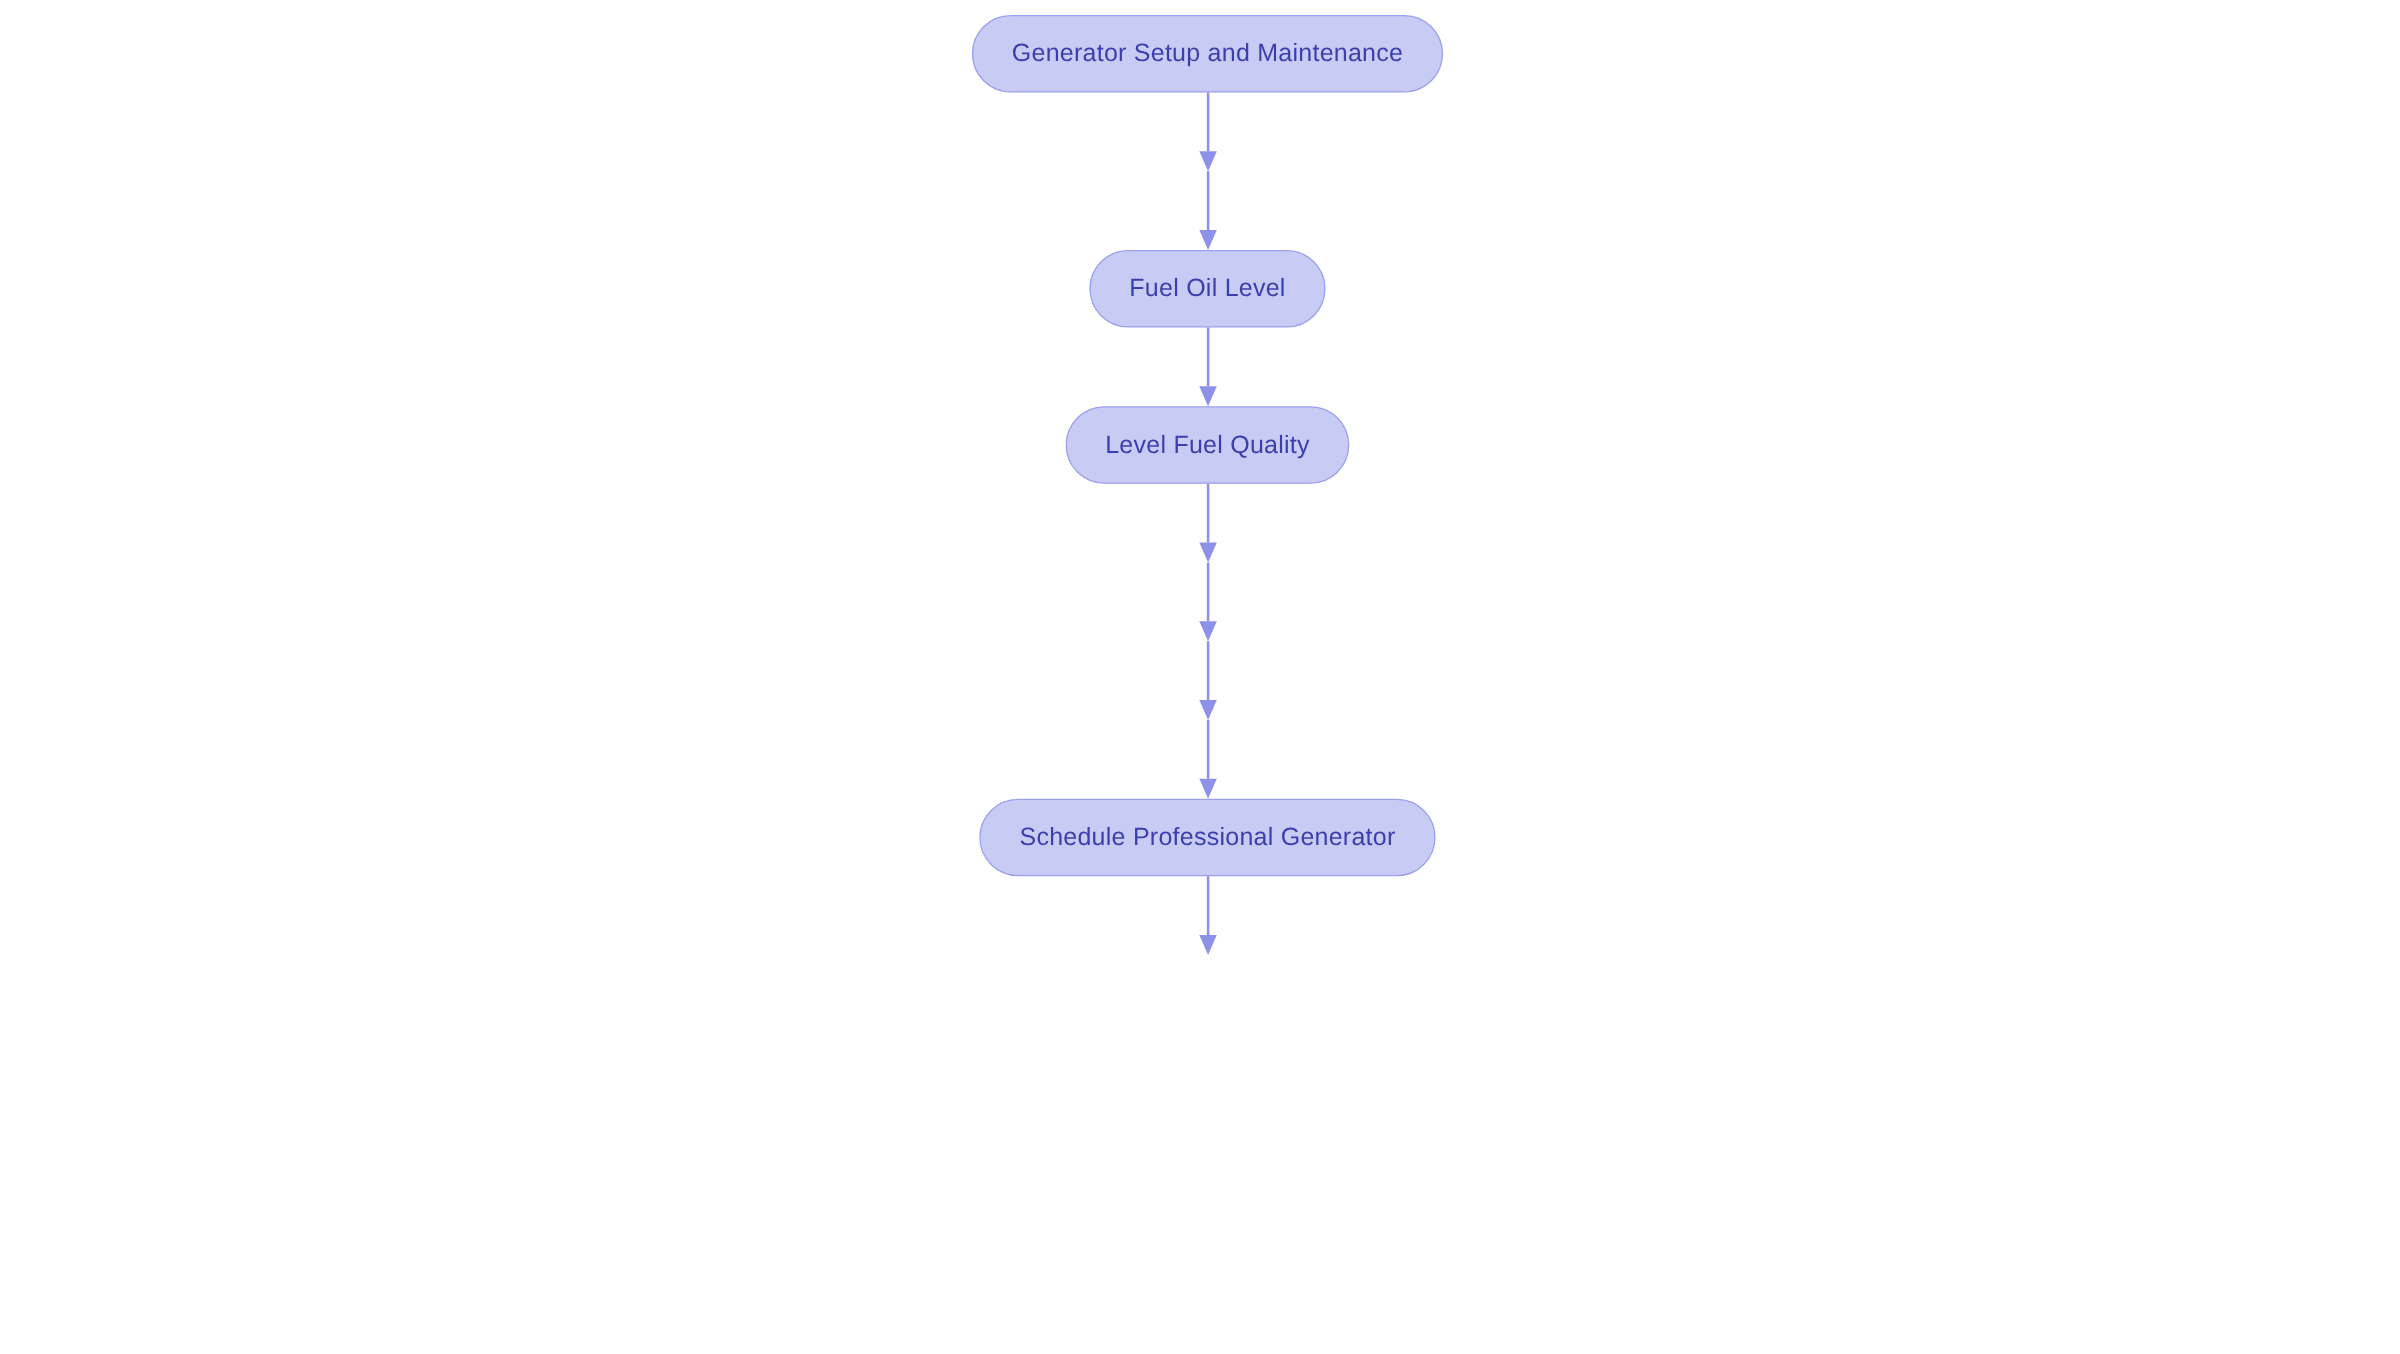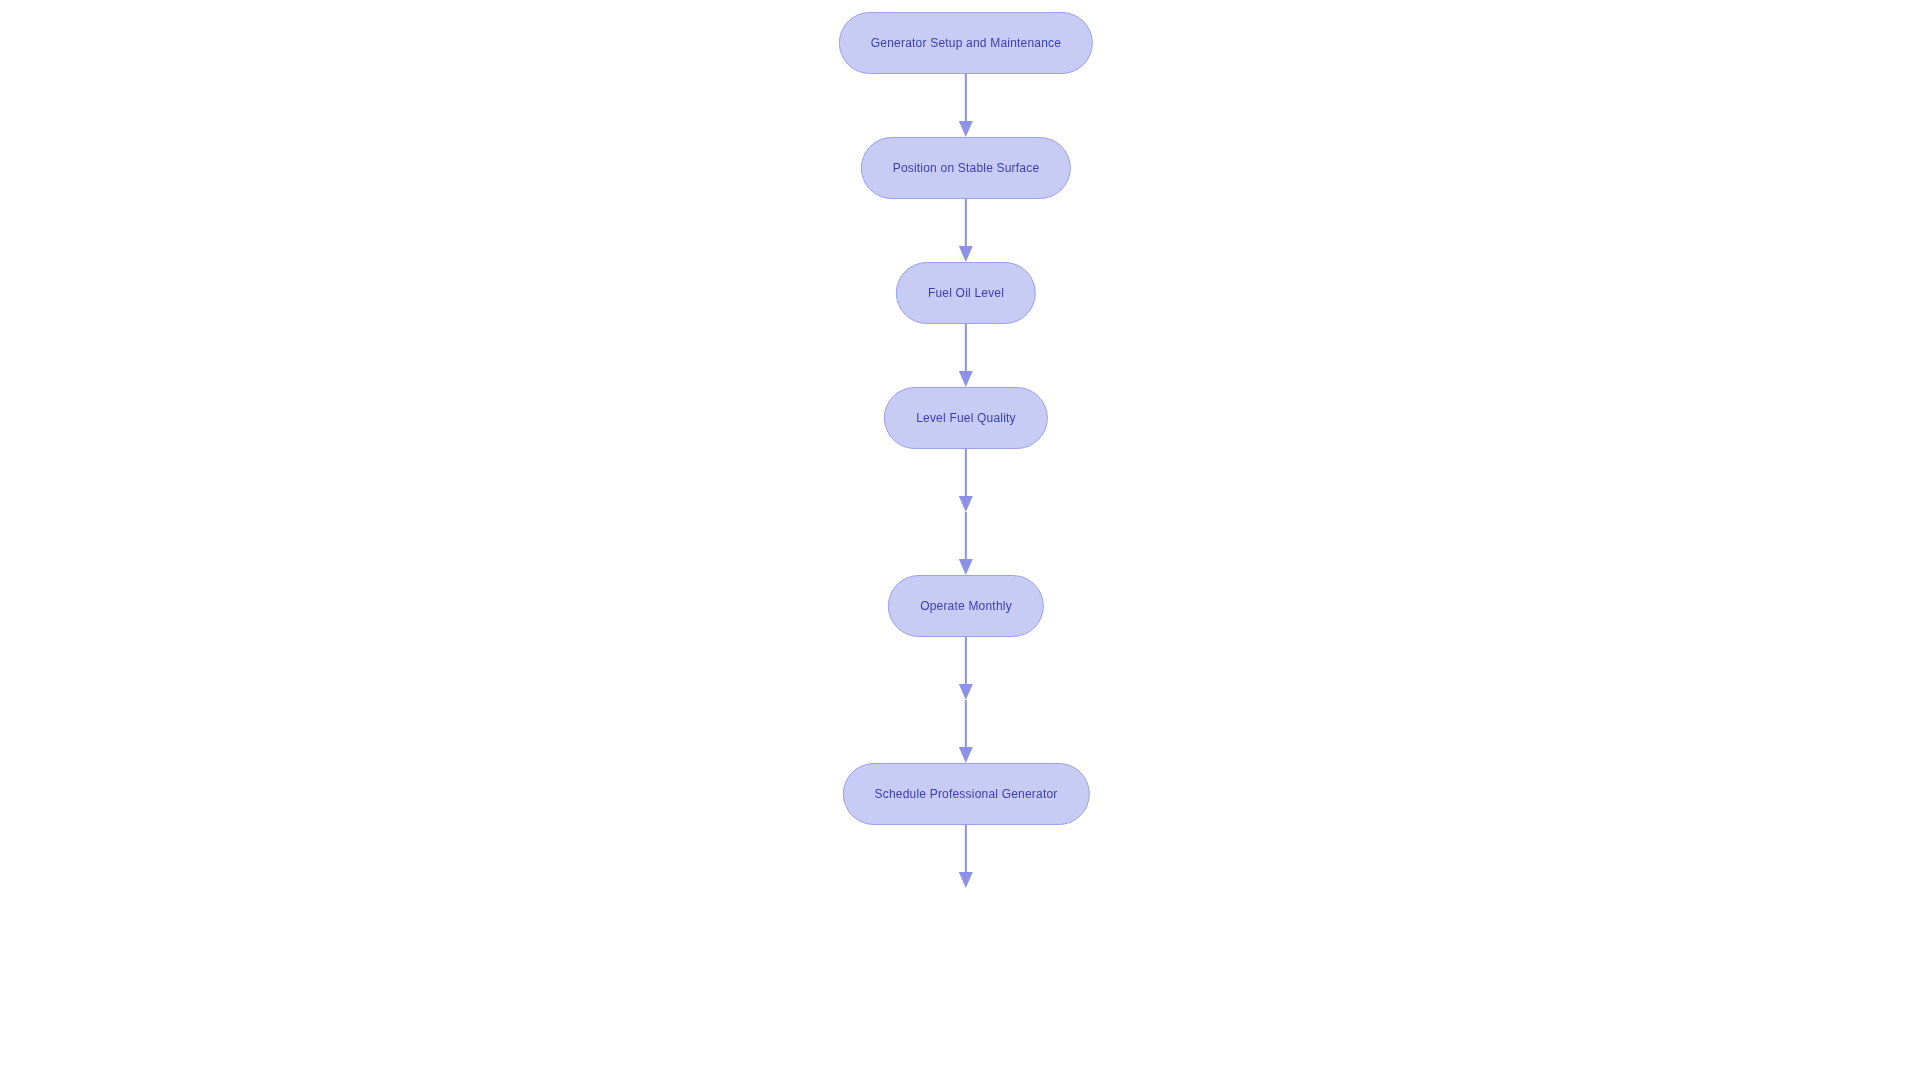--- a/index.html
+++ b/index.html
@@ -38,21 +38,21 @@
     display: flex;
     align-items: center;
     justify-content: center;
     background: var(--node-fill);
     border: 1.5px solid var(--node-border);
     border-radius: 31px;
     white-space: nowrap;
   }
   .node span {
     color: var(--node-text);
-    font-size: 12px;
+    font-size: 20px;
     letter-spacing: 0.2px;
   }
   .connector {
     height: 63px;
     display: flex;
     flex-direction: column;
     align-items: center;
   }
   .connector .line {
     flex: 1 1 auto;
@@ -74,23 +74,20 @@
   <div class="flow">
 
     <div class="node">
       <span>Generator Setup and Maintenance</span>
     </div>
     <div class="connector">
       <div class="line"></div>
       <div class="arrowhead"></div>
     </div>
 
-    <div class="node">
-      <span>Position on Stable Surface</span>
-    </div>
     <div class="connector">
       <div class="line"></div>
       <div class="arrowhead"></div>
     </div>
 
     <div class="node">
       <span>Fuel Oil Level</span>
     </div>
     <div class="connector">
       <div class="line"></div>
@@ -103,23 +100,20 @@
     <div class="connector">
       <div class="line"></div>
       <div class="arrowhead"></div>
     </div>
 
     <div class="connector">
       <div class="line"></div>
       <div class="arrowhead"></div>
     </div>
 
-    <div class="node">
-      <span>Operate Monthly</span>
-    </div>
     <div class="connector">
       <div class="line"></div>
       <div class="arrowhead"></div>
     </div>
 
     <div class="connector">
       <div class="line"></div>
       <div class="arrowhead"></div>
     </div>
 

